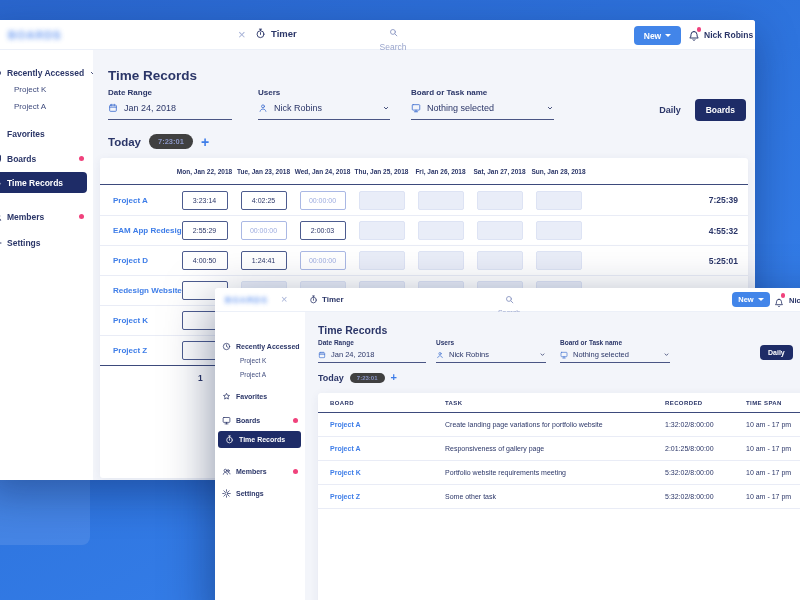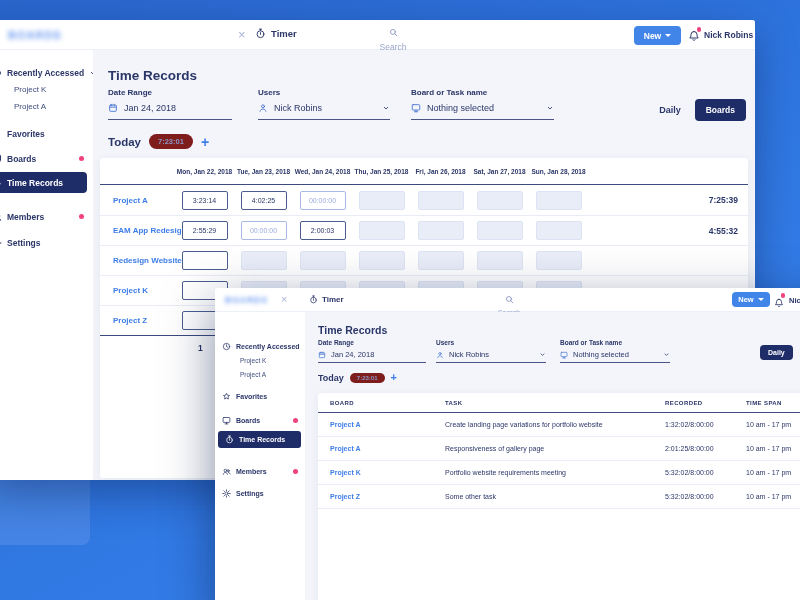--- a/index.html
+++ b/index.html
@@ -128,21 +128,21 @@
   .w1 .mode-label{font-size:9px;}
   .mode-btn{background:#1e2c67;color:#fff;font-weight:700;border:none;border-radius:4px;cursor:pointer;}
   .w1 .mode-btn{font-size:8.5px;padding:6px 11px;}
   .w2 .mode-btn{font-size:7px;padding:4px 8px;}
   .today-row{position:absolute;display:flex;align-items:center;}
   .w1 .today-row{left:15px;top:84px;gap:8px;}
   .w2 .today-row{left:13px;top:60px;gap:6px;}
   .today-label{color:#2b3668;font-weight:700;}
   .w1 .today-label{font-size:11.5px;}
   .w2 .today-label{font-size:9px;}
-  .badge{background:#7f1d1d;color:#8b96c6;font-weight:700;border-radius:9px;}
+  .badge{background:#404040;color:#8b96c6;font-weight:700;border-radius:9px;}
   .w1 .badge{font-size:7.5px;padding:3px 9px;}
   .w2 .badge{font-size:6px;padding:2px 7px;}
   .add{color:#3e7de8;font-weight:700;cursor:pointer;line-height:1;}
   .add::before{content:'+';}
   .w1 .add{font-size:14px;}
   .w2 .add{font-size:11px;}
 
   
   .card{position:absolute;background:#fff;border-radius:3px;box-shadow:0 2px 10px rgba(40,60,120,.07);overflow:hidden;}
   .w1 .card{left:7px;right:7px;top:108px;bottom:2px;}
@@ -433,20 +433,27 @@
             </div>
 
             <div class="trow">
               <a class="rname">EAM App Redesign</a>
               <div class="cells">
                 
               <span class="cellbox c-filled">2:55:29</span><span class="cellbox c-faded">00:00:00</span><span class="cellbox c-filled">2:00:03</span><span class="cellbox c-empty"></span><span class="cellbox c-empty"></span><span class="cellbox c-empty"></span><span class="cellbox c-empty"></span></div>
               <b class="rtotal">4:55:32</b>
             </div>
 
+            <div class="trow">
+              <a class="rname">Project D</a>
+              <div class="cells">
+                
+              <span class="cellbox c-filled">4:00:50</span><span class="cellbox c-filled">1:24:41</span><span class="cellbox c-faded">00:00:00</span><span class="cellbox c-empty"></span><span class="cellbox c-empty"></span><span class="cellbox c-empty"></span><span class="cellbox c-empty"></span></div>
+              <b class="rtotal">5:25:01</b>
+            </div>
 
             <div class="trow">
               <a class="rname">Redesign Website</a>
               <div class="cells">
                 
               <span class="cellbox c-blank"> </span><span class="cellbox c-empty"></span><span class="cellbox c-empty"></span><span class="cellbox c-empty"></span><span class="cellbox c-empty"></span><span class="cellbox c-empty"></span><span class="cellbox c-empty"></span></div>
               <b class="rtotal"></b>
             </div>
 
             <div class="trow">

